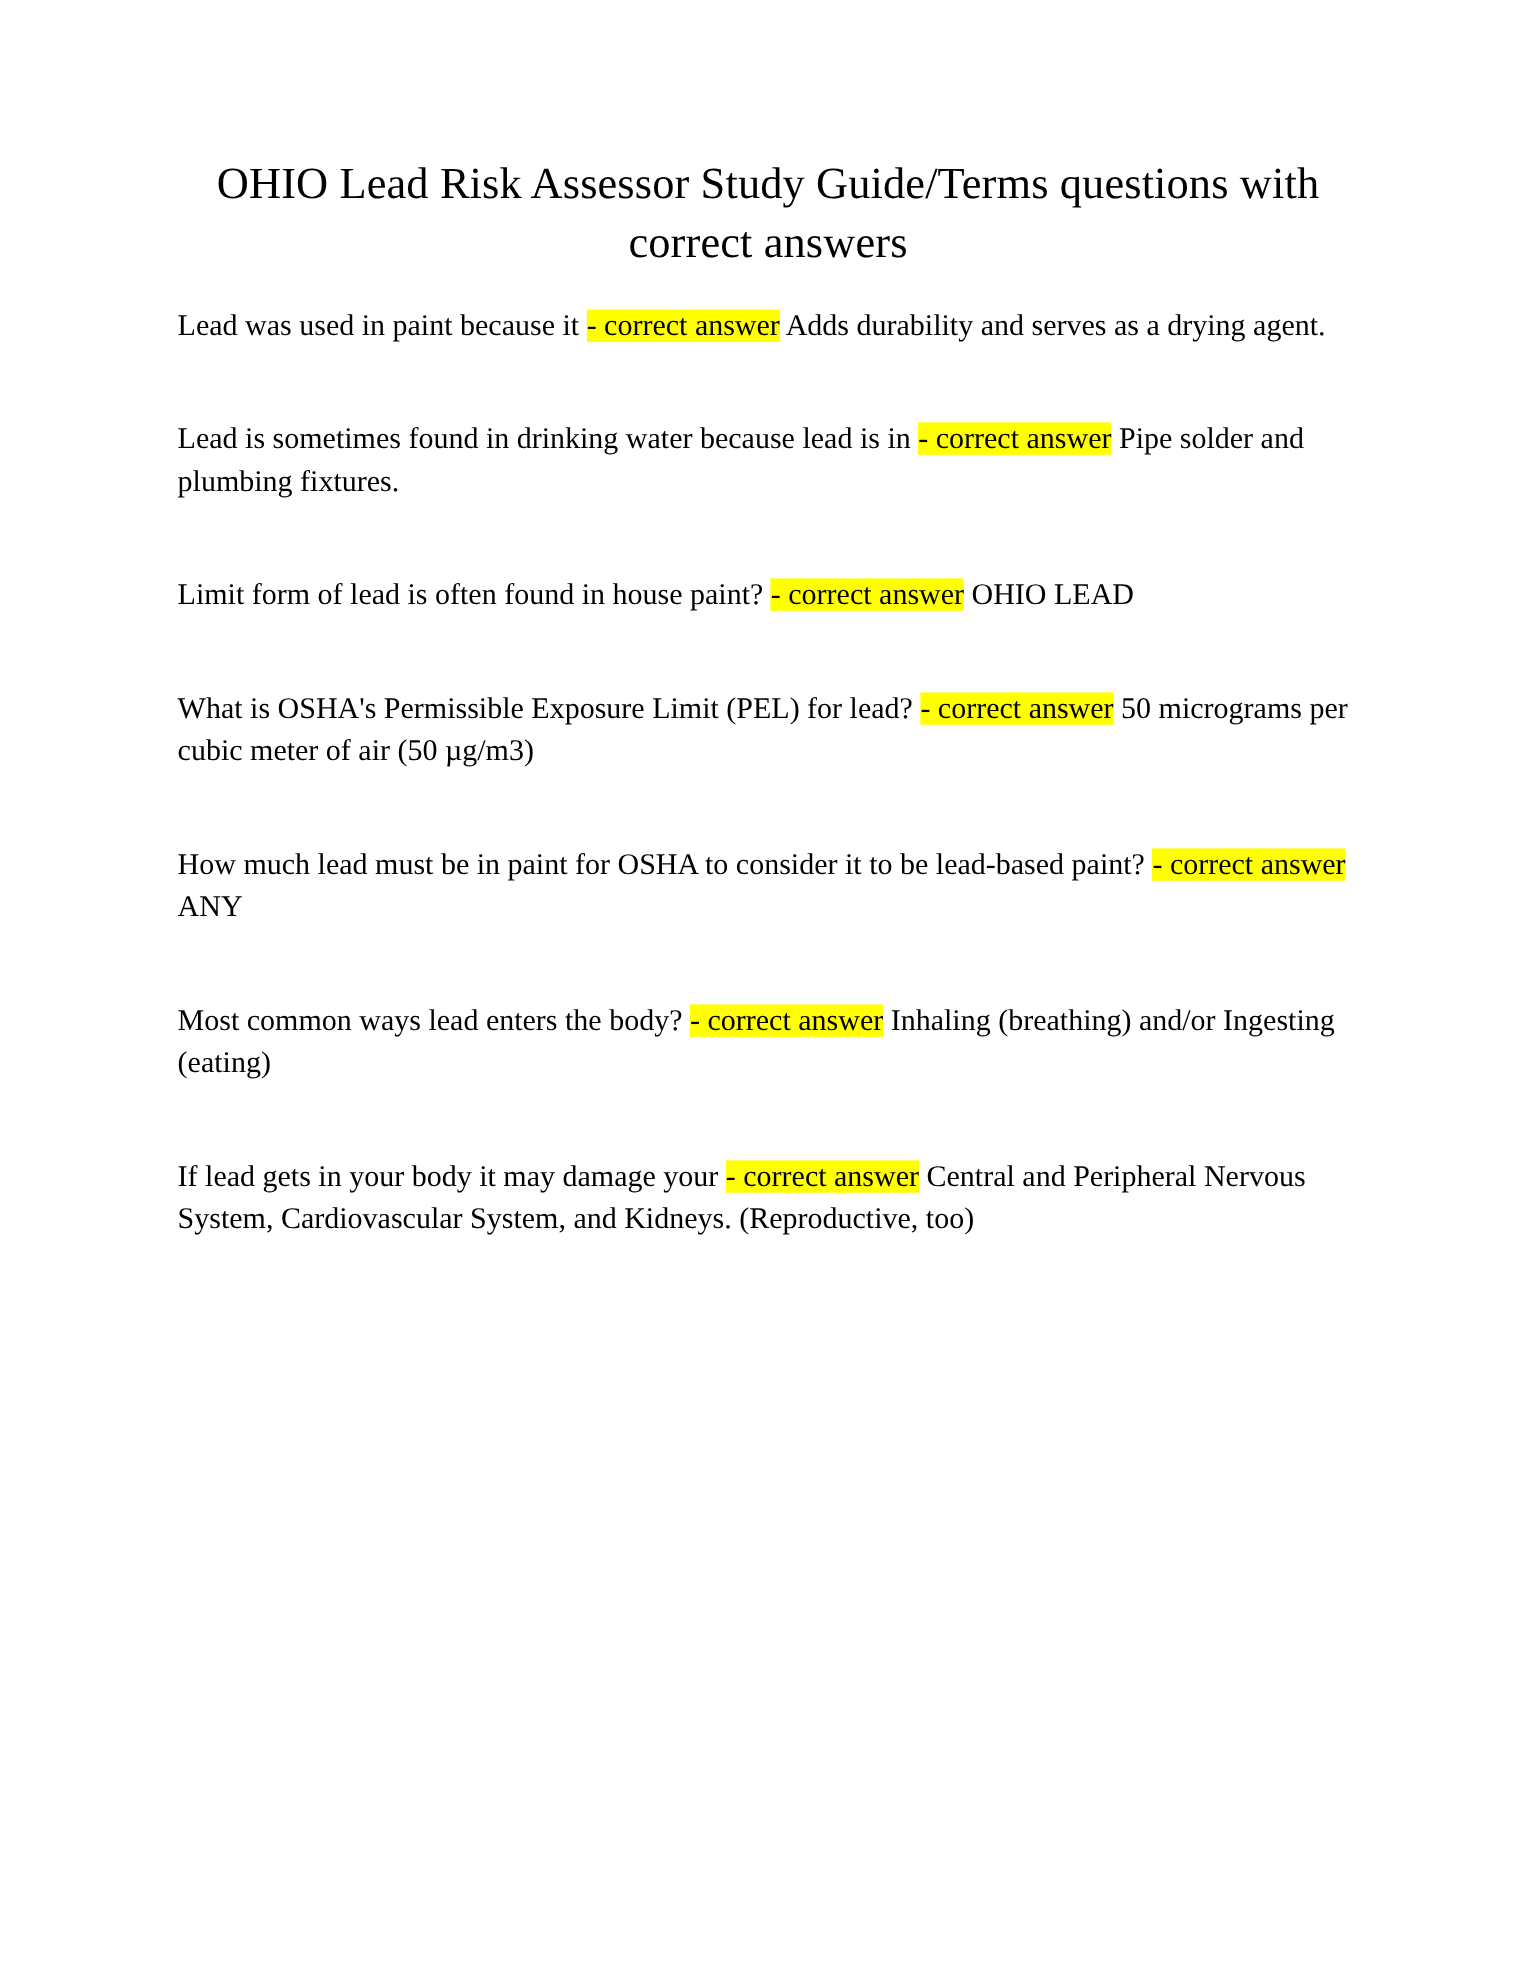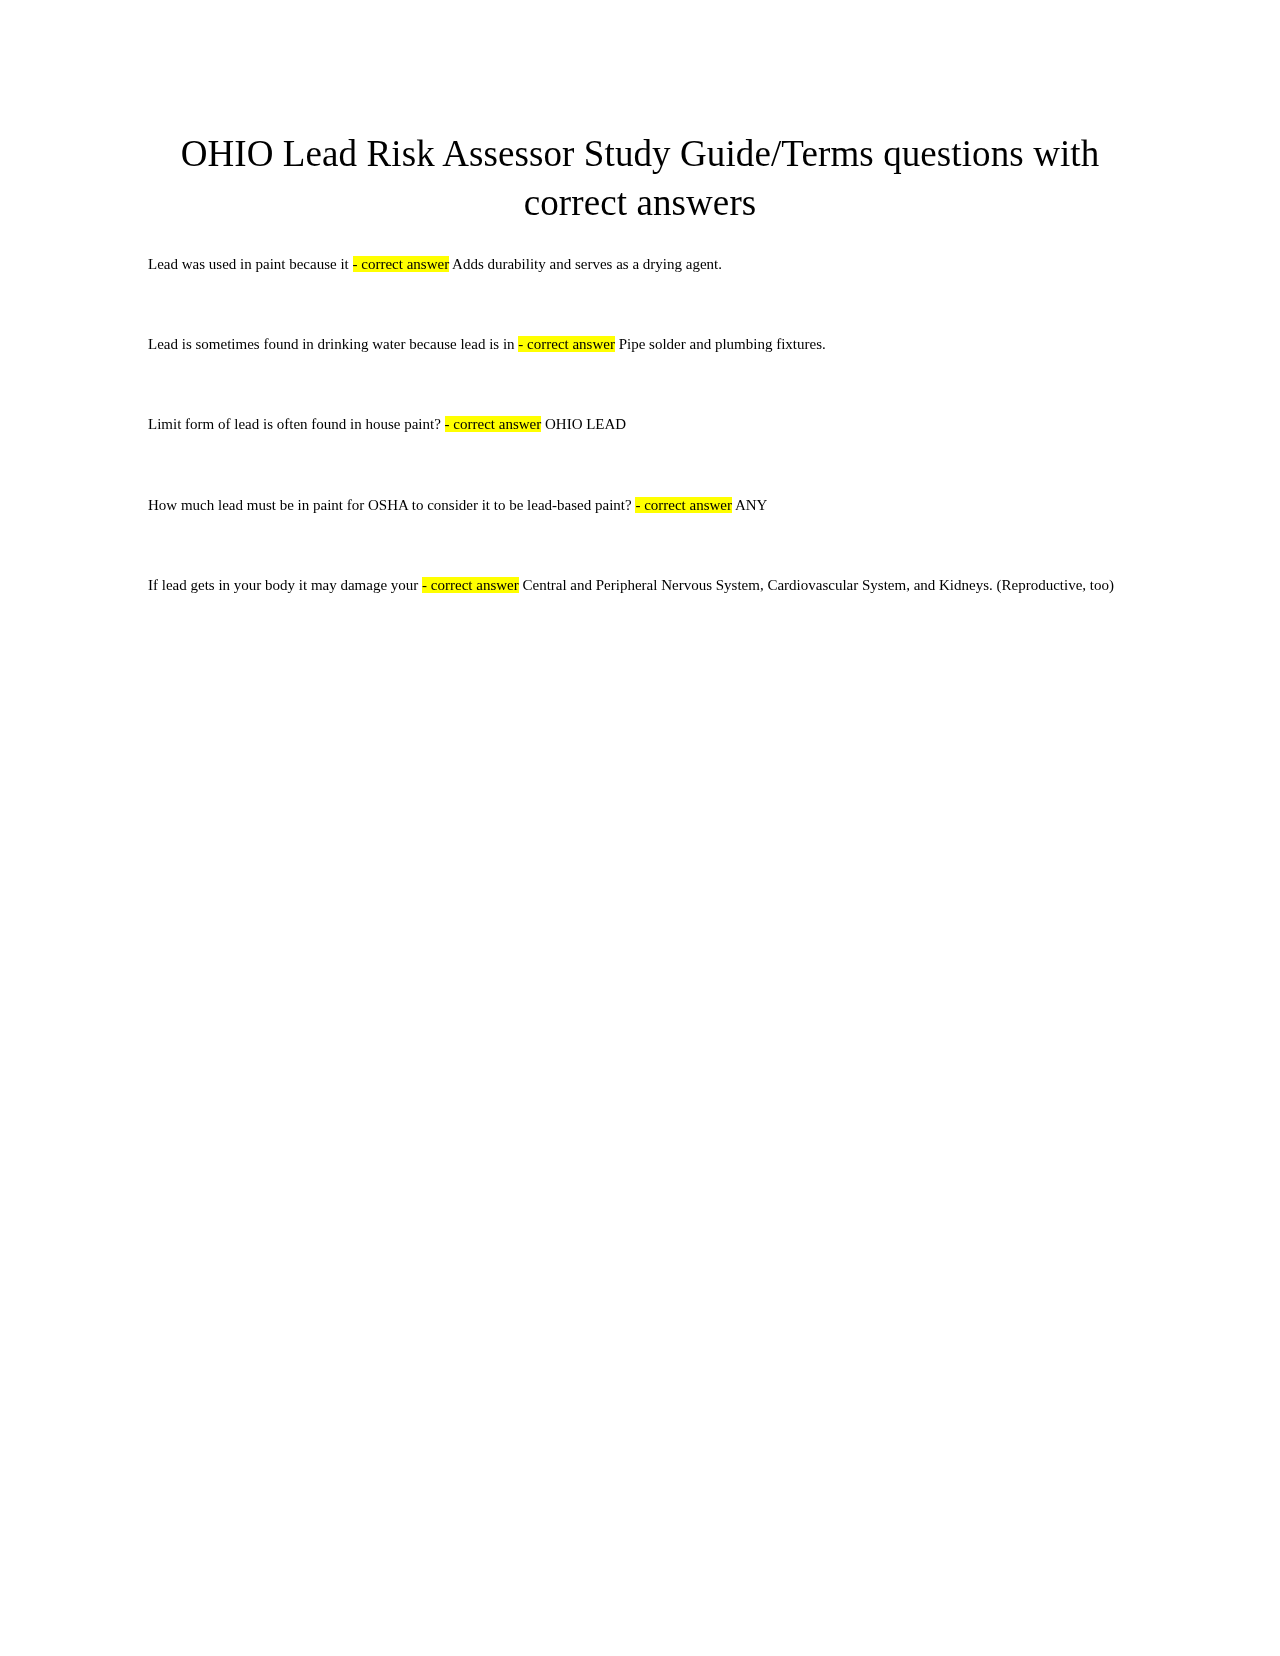--- a/index.html
+++ b/index.html
@@ -29,21 +29,21 @@
     margin: 0 0 26px 0;
     padding: 0 14px;
     letter-spacing: 0.1px;
   }
   .qa-list {
     margin: 0;
     padding: 0;
     list-style: none;
   }
   .qa-item {
-    font-size: 15px;
+    font-size: 25px;
     line-height: 1.42;
     margin: 0 0 59px 0;
     text-align: left;
   }
   .qa-item:last-child {
     margin-bottom: 0;
   }
   .hl {
     background: #ffff00;
   }
@@ -67,25 +67,31 @@
     <p class="qa-item">
       <span class="q">Lead is sometimes found in drinking water because lead is in </span><span class="hl">- correct answer</span><span class="a"> Pipe solder and plumbing fixtures.</span>
     </p>
 
     <p class="qa-item">
       <span class="q">Limit form of lead is often found in house paint? </span><span class="hl">- correct answer</span><span class="a"> OHIO LEAD</span>
     </p>
 
 
 
+    <p class="qa-item">
+      <span class="q">What is OSHA's Permissible Exposure Limit (PEL) for lead? </span><span class="hl">- correct answer</span><span class="a"> 50 micrograms per cubic meter of air (50 µg/m3)</span>
+    </p>
 
     <p class="qa-item">
       <span class="q">How much lead must be in paint for OSHA to consider it to be lead-based paint? </span><span class="hl">- correct answer</span><span class="a"> ANY</span>
     </p>
 
 
+    <p class="qa-item">
+      <span class="q">Most common ways lead enters the body? </span><span class="hl">- correct answer</span><span class="a"> Inhaling (breathing) and/or Ingesting (eating)</span>
+    </p>
 
     <p class="qa-item">
       <span class="q">If lead gets in your body it may damage your </span><span class="hl">- correct answer</span><span class="a"> Central and Peripheral Nervous System, Cardiovascular System, and Kidneys. (Reproductive, too)</span>
     </p>
 
   </div>
 </div>
 
 </body></html>

